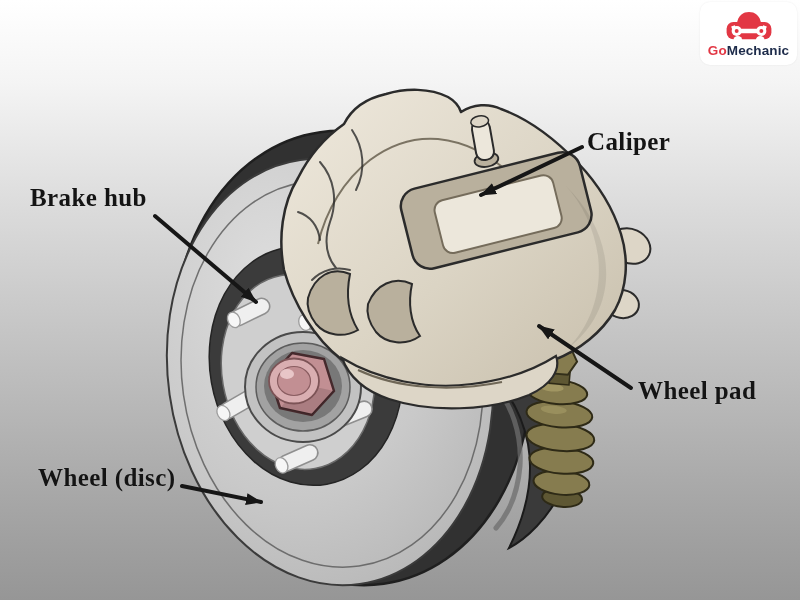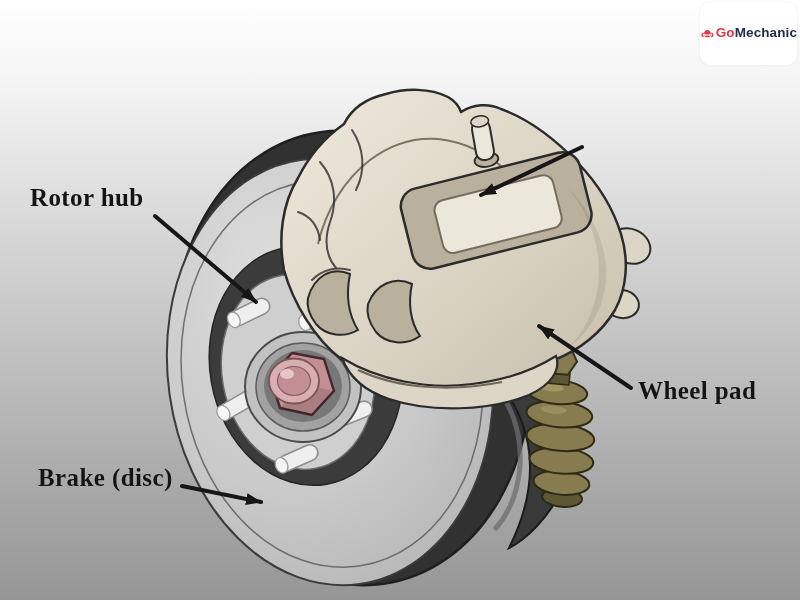--- a/index.html
+++ b/index.html
@@ -10,21 +10,21 @@
   }
   .stage svg.illustration{position:absolute;left:0;top:0;}
   .diagram-label{
     position:absolute;font-weight:bold;font-size:25px;line-height:1.1;
     color:var(--label-color);white-space:nowrap;letter-spacing:.4px;
     text-shadow:0 0 1px rgba(255,255,255,.35);
   }
   .logo-card{
     position:absolute;top:2px;right:3px;width:97px;height:63px;
     background:var(--logo-bg);border-radius:10px;
-    display:flex;flex-direction:row;align-items:center;justify-content:center;gap:1px;
+    display:flex;flex-direction:column;align-items:center;justify-content:center;gap:1px;
     box-shadow:0 0 2px rgba(0,0,0,.08);
   }
   .logo-text{
     font-family:"Liberation Sans",sans-serif;font-weight:bold;font-size:13.5px;
     letter-spacing:.1px;margin-top:-2px;
   }
   .logo-text .go{color:var(--logo-primary);}
   .logo-text .mech{color:var(--logo-secondary);}
   .arrow-line{stroke:var(--arrow-color);stroke-width:4;stroke-linecap:round;}
 </style>
@@ -151,23 +151,24 @@
     </g>
 
     <g id="arrow-layer">
         <line x1="155" y1="216" x2="256" y2="302" class="arrow-line" marker-end="url(#arrowhead)"></line>
         <line x1="582" y1="147" x2="481" y2="195" class="arrow-line" marker-end="url(#arrowhead)"></line>
         <line x1="631" y1="388" x2="539" y2="326" class="arrow-line" marker-end="url(#arrowhead)"></line>
         <line x1="182" y1="486" x2="261" y2="502" class="arrow-line" marker-end="url(#arrowhead)"></line>
       </g>
   </svg>
 
-  <div class="diagram-label" style="left: 30px; top: 184px;">Rotor hub</div>
+  <div class="diagram-label" style="left: 30px; top: 184px;">Brake hub</div>
+  <div class="diagram-label" style="left: 587px; top: 128px;">Caliper</div>
   <div class="diagram-label" style="left: 638px; top: 377px;">Wheel pad</div>
-  <div class="diagram-label" style="left: 38px; top: 464px;">Brake (disc)</div>
+  <div class="diagram-label" style="left: 38px; top: 464px;">Wheel (disc)</div>
 
   <div class="logo-card">
     <svg width="56" height="34" viewBox="0 0 100 60">
       <path d="M28 26 C30 8 40 3 50 3 C60 3 70 8 72 26 Z" style="fill:var(--logo-primary)"></path>
       <rect x="10" y="21" width="80" height="31" rx="12" style="fill:var(--logo-primary)"></rect>
       <rect x="28" y="33" width="44" height="8" rx="4" fill="#ffffff"></rect>
       <circle cx="28" cy="37" r="9" fill="#ffffff"></circle>
       <circle cx="72" cy="37" r="9" fill="#ffffff"></circle>
       <rect x="19" y="28" width="7" height="7" fill="#ffffff" transform="rotate(-20 22 31)"></rect>
       <rect x="74" y="28" width="7" height="7" fill="#ffffff" transform="rotate(20 78 31)"></rect>

